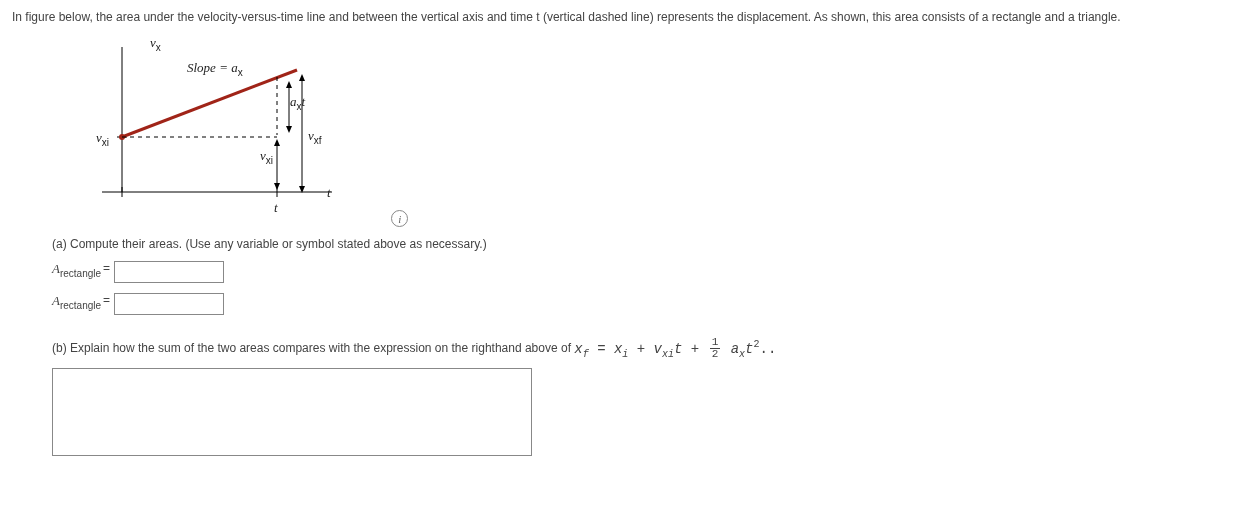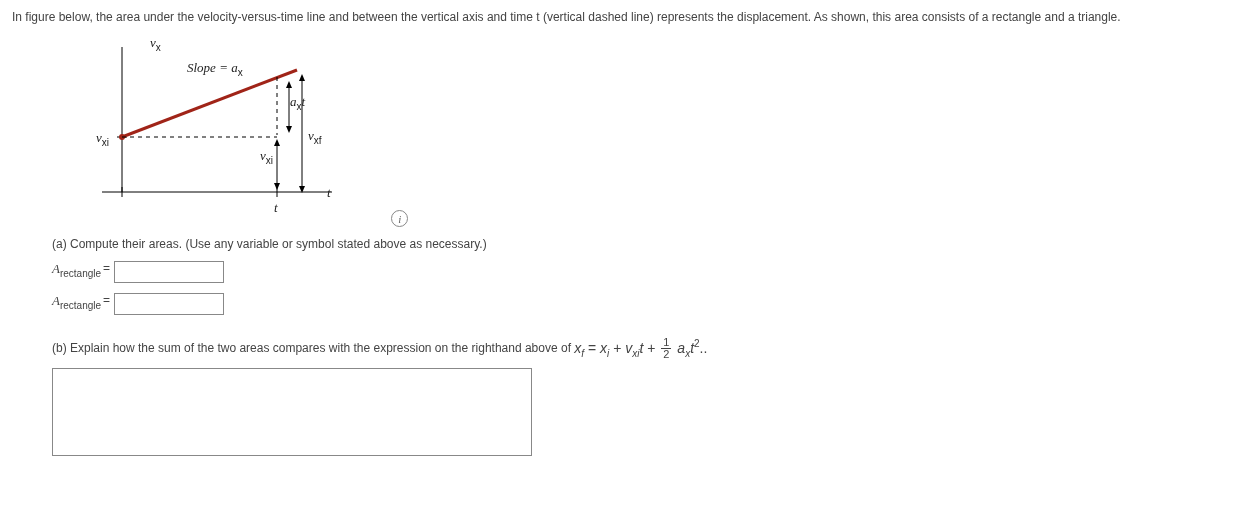--- a/index.html
+++ b/index.html
@@ -67,21 +67,21 @@
     justify-content: center;
     font-family: Georgia, serif;
     font-style: italic;
     color: #666;
     font-size: 11px;
     cursor: pointer;
     margin-left: 6px;
     vertical-align: middle;
   }
   .equation {
-    font-family: Liberation Sans, sans-serif;
+    font-family: Liberation Mono, monospace;
     font-style: italic;
     font-size: 14px;
   }
   .equation .rm { font-style: normal; }
   .equation .ssub { font-size: 10px; vertical-align: sub; font-style: italic;}
   .equation .ssup { font-size: 10px; vertical-align: super; font-style: normal;}
   .frac {
     display: inline-block;
     vertical-align: middle;
     text-align: center;

